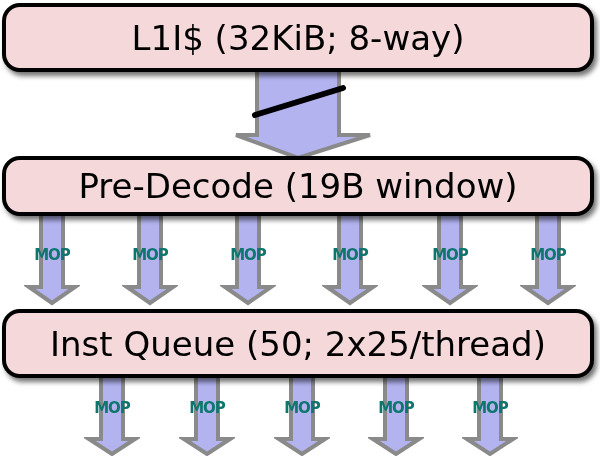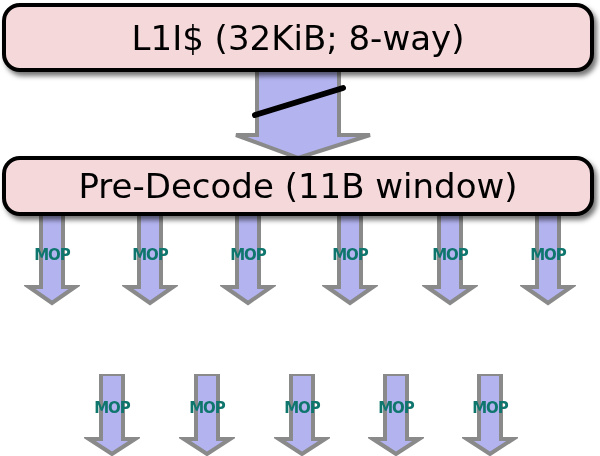--- a/index.html
+++ b/index.html
@@ -34,23 +34,26 @@
   <div class="box" id="box-l1i">
     <span class="box-label">L1I$ (32KiB; 8-way)</span>
   </div>
 
   <svg class="flow-arrow" id="big-arrow" width="152" height="94" viewBox="0 0 152 94" style="left:223px;top:68px;">
     <polygon points="34,0 34,67 13,67 75,90 147,67 116,67 116,0" fill="#b3b3f0" stroke="#8a8a8a" stroke-width="4"></polygon>
     <line x1="32" y1="47" x2="120" y2="20" stroke="#000000" stroke-width="6" stroke-linecap="round"></line>
   </svg>
 
   <div class="box" id="box-predecode">
-    <span class="box-label">Pre-Decode (11B window)</span>
+    <span class="box-label">Pre-Decode (19B window)</span>
   </div>
 
+  <div class="box" id="box-instqueue">
+    <span class="box-label">Inst Queue (50; 2x25/thread)</span>
+  </div>
 
 <svg width="56" height="94" viewBox="0 0 56 94" class="flow-arrow" style="left: 24px; top: 212px;">
       <polygon points="17,0 17,75 5,75 28,91 51,75 39,75 39,0" fill="#b3b3f0" stroke="#8a8a8a" stroke-width="4"></polygon>
     </svg>
     <div class="mop-label" style="left: 24px; top: 245px;">MOP</div>
     <svg width="56" height="94" viewBox="0 0 56 94" class="flow-arrow" style="left: 122px; top: 212px;">
       <polygon points="17,0 17,75 5,75 28,91 51,75 39,75 39,0" fill="#b3b3f0" stroke="#8a8a8a" stroke-width="4"></polygon>
     </svg>
     <div class="mop-label" style="left: 122px; top: 245px;">MOP</div>
     <svg width="56" height="94" viewBox="0 0 56 94" class="flow-arrow" style="left: 220px; top: 212px;">

